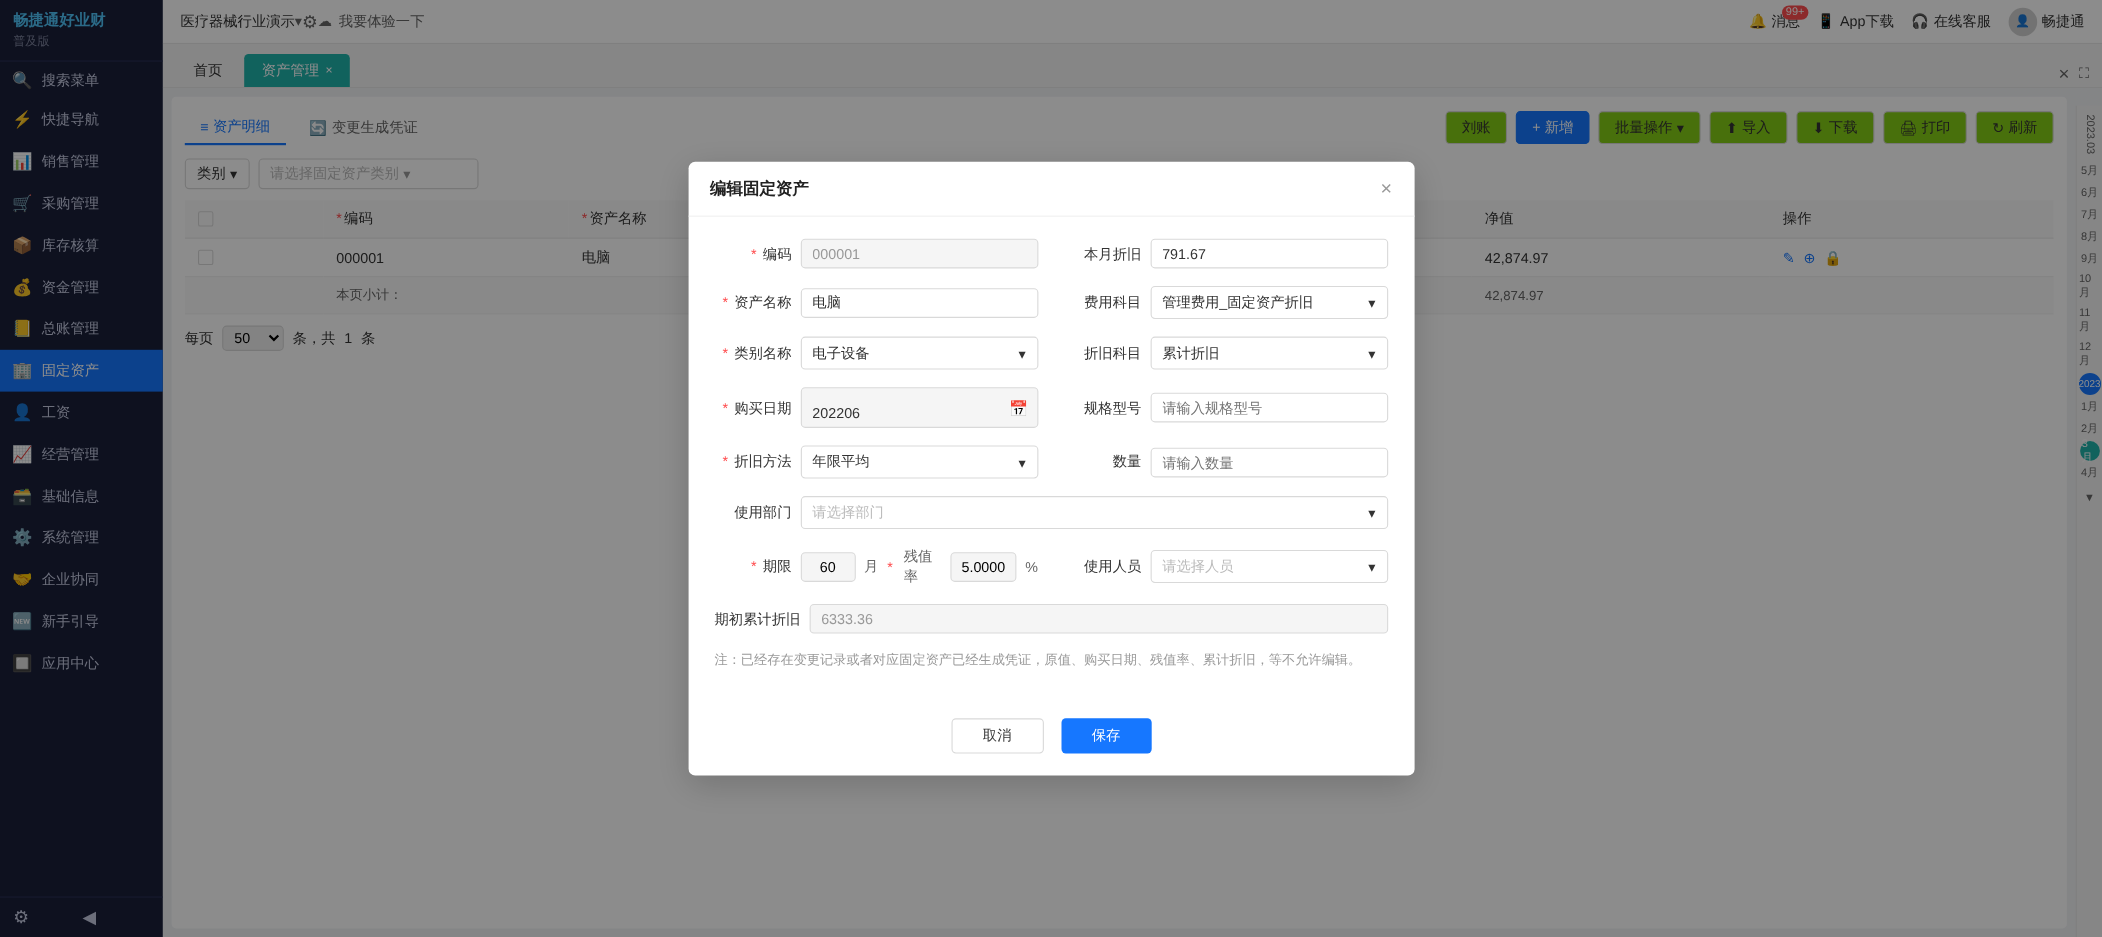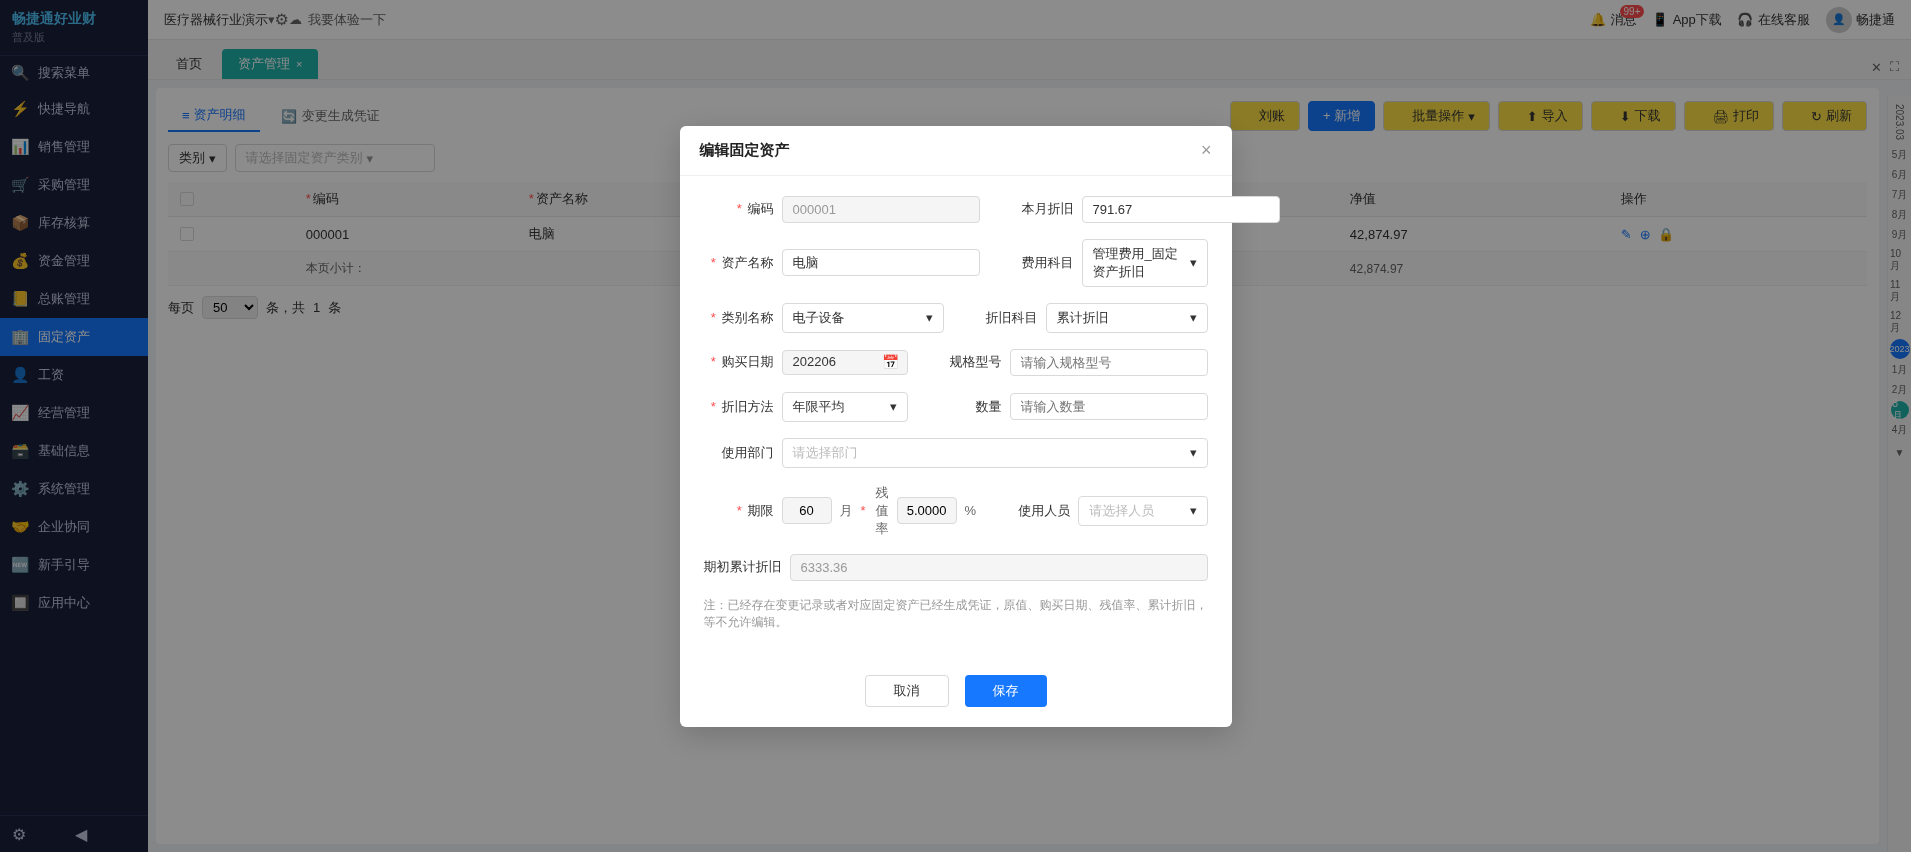--- a/index.html
+++ b/index.html
@@ -46,21 +46,21 @@
     .content { flex: 1; background: #f0f2f5; position: relative; overflow: hidden; }
     .content-inner { padding: 12px; background: #fff; margin: 8px; border-radius: 4px; }
 
     
     .toolbar { display: flex; align-items: center; gap: 8px; margin-bottom: 12px; }
     .toolbar-tab { display: flex; align-items: center; gap: 4px; padding: 6px 14px; font-size: 13px; cursor: pointer; color: #1677ff; border-bottom: 2px solid #1677ff; }
     .toolbar-tab2 { display: flex; align-items: center; gap: 4px; padding: 6px 14px; font-size: 13px; cursor: pointer; color: #666; }
     .toolbar-right { margin-left: auto; display: flex; align-items: center; gap: 8px; }
     .btn { padding: 5px 14px; border-radius: 4px; font-size: 13px; cursor: pointer; border: 1px solid #d9d9d9; background: #fff; color: #333; display: flex; align-items: center; gap: 4px; }
     .btn-primary { background: #1677ff; color: #fff; border-color: #1677ff; }
-    .btn-default { background: #fde047; color: #333; border-color: #d9d9d9; padding-left: 28px; }
+    .btn-default { background: #84cc16; color: #333; border-color: #d9d9d9; }
 
     
     .filter-bar { display: flex; align-items: center; gap: 8px; margin-bottom: 10px; }
     .filter-select { padding: 4px 10px; border: 1px solid #d9d9d9; border-radius: 4px; font-size: 13px; color: #333; background: #fff; cursor: pointer; display: flex; align-items: center; gap: 4px; }
     .filter-input { padding: 4px 10px; border: 1px solid #d9d9d9; border-radius: 4px; font-size: 13px; color: #999; background: #fff; min-width: 200px; display: flex; align-items: center; gap: 4px; }
 
     
     .table-wrap { overflow-x: auto; }
     table { width: 100%; border-collapse: collapse; font-size: 13px; }
     thead tr th { background: #fafafa; border-bottom: 1px solid #e8e8e8; padding: 8px 12px; color: #333; font-weight: 500; text-align: left; white-space: nowrap; }
@@ -76,21 +76,21 @@
     .month-badge.active { background: #20b2aa; color: #fff; border-radius: 50%; width: 18px; height: 18px; display: flex; align-items: center; justify-content: center; }
 
     
     .pagination { display: flex; align-items: center; gap: 8px; margin-top: 10px; font-size: 13px; color: #333; }
     .page-select { border: 1px solid #d9d9d9; border-radius: 4px; padding: 2px 6px; font-size: 13px; }
 
     
     .overlay { position: fixed; top: 0; left: 0; width: 100%; height: 100%; background: rgba(0,0,0,0.45); z-index: 100; display: flex; align-items: center; justify-content: center; }
 
     
-    .modal { background: #fff; border-radius: 6px; width: 552px; padding: 0; box-shadow: 0 8px 32px rgba(0,0,0,0.18); z-index: 101; }
+    .modal { background: #fff; border-radius: 6px; width: 660px; padding: 0; box-shadow: 0 8px 32px rgba(0,0,0,0.18); z-index: 101; }
     .modal-header { display: flex; align-items: center; justify-content: space-between; padding: 14px 20px; border-bottom: 1px solid #f0f0f0; }
     .modal-title { font-size: 15px; font-weight: 600; color: #222; }
     .modal-close { cursor: pointer; color: #999; font-size: 18px; }
     .modal-body { padding: 20px 24px; }
     .form-row { display: flex; gap: 24px; margin-bottom: 16px; }
     .form-field { flex: 1; display: flex; align-items: center; gap: 8px; }
     .form-label { font-size: 13px; color: #333; white-space: nowrap; min-width: 70px; text-align: right; }
     .form-input { flex: 1; border: 1px solid #d9d9d9; border-radius: 4px; padding: 5px 10px; font-size: 13px; color: #333; background: #fff; outline: none; }
     .form-input.readonly { background: #f5f5f5; color: #999; }
     .form-input-with-icon { flex: 1; position: relative; display: flex; align-items: center; }
@@ -415,21 +415,21 @@
         </div>
       </div>
 
       <div class="form-row">
         <div class="form-field">
           <span class="form-label">
             <span class="required-dot">*</span>
             <span>购买日期</span>
           </span>
           <div class="form-input-with-icon">
-            <input type="text" value="202206" style="width: 100%; border: 1px solid rgb(217, 217, 217); border-radius: 4px; padding: 3px 28px 5px 10px; font-size: 13px; background: rgb(245, 245, 245);">
+            <input type="text" value="202206" style="width: 100%; border: 1px solid rgb(217, 217, 217); border-radius: 4px; padding: 15px 28px 5px 10px; font-size: 13px; background: rgb(245, 245, 245);">
             <span class="cal-icon">📅</span>
           </div>
         </div>
         <div class="form-field">
           <span class="form-label">规格型号</span>
           <input class="form-input" type="text" placeholder="请输入规格型号" style="">
         </div>
       </div>
 
       <div class="form-row">

